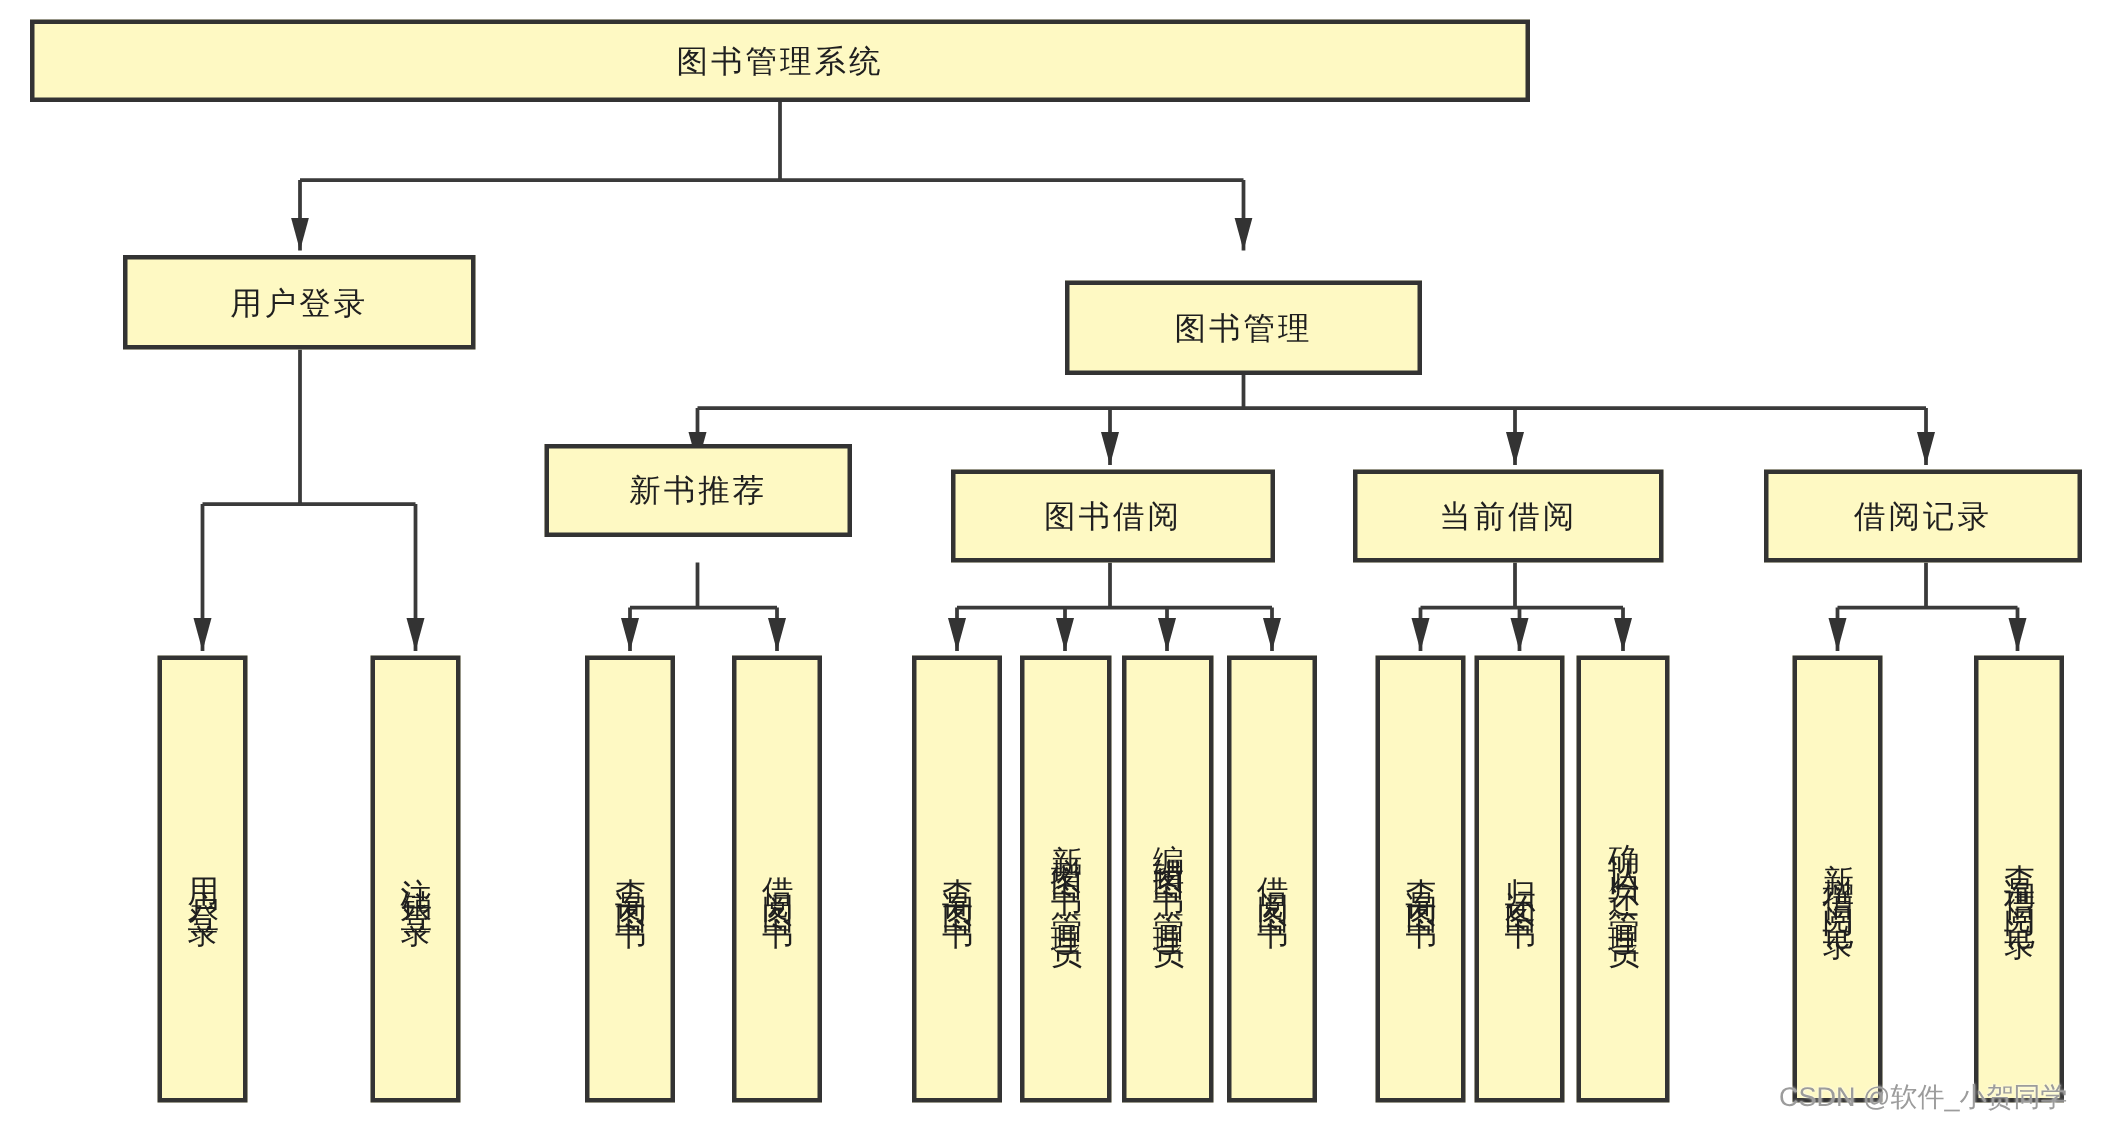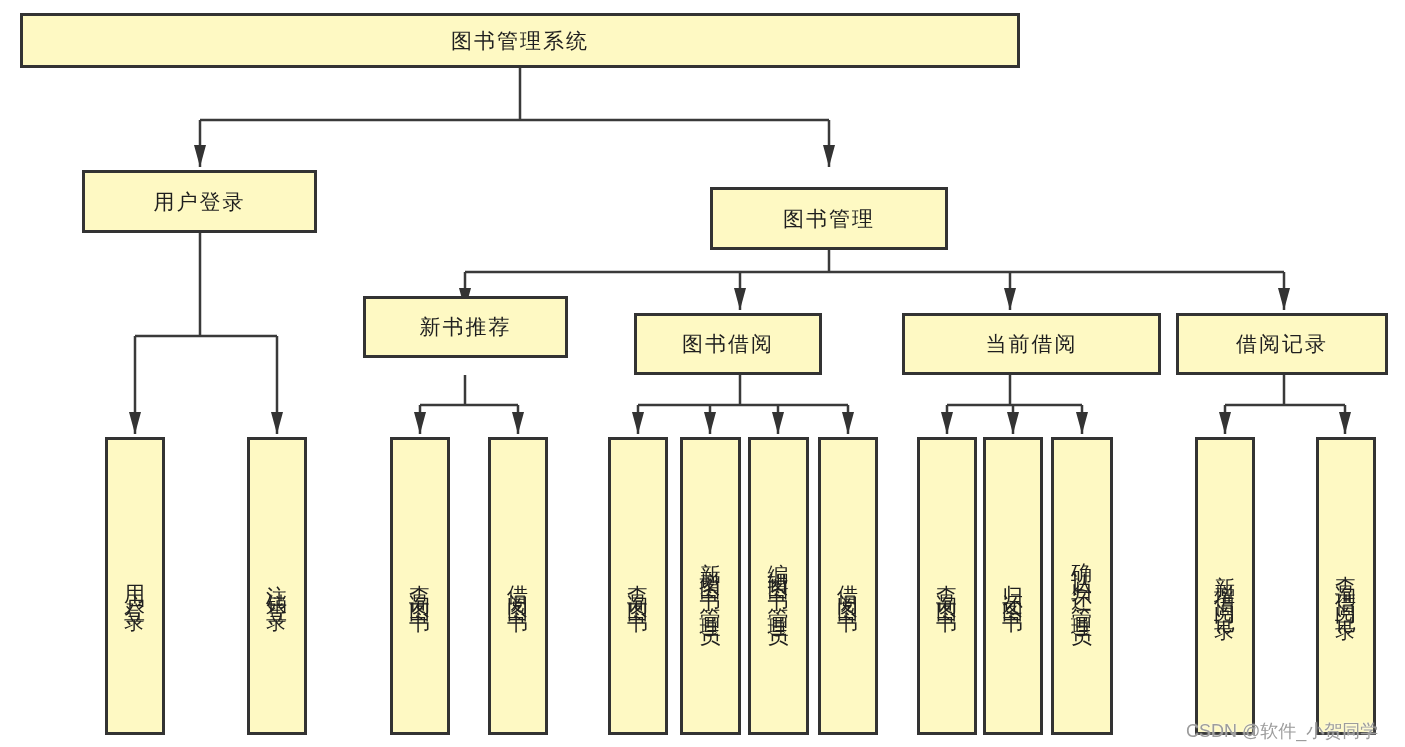--- a/index.html
+++ b/index.html
@@ -99,22 +99,22 @@
       <line x1="1345" y1="405" x2="1345" y2="434" marker-end="url(#arrow)"></line>
     </g>
   </svg>
 
   <div class="node h-node" style="left:20px; top:13px; width:1000px; height:55px;">图书管理系统</div>
 
   <div class="node h-node" style="left:82px; top:170px; width:235px; height:63px;">用户登录</div>
   <div class="node h-node" style="left:710px; top:170px; width:238px; height:63px;margin-top:17px;">图书管理</div>
 
   <div class="node h-node" style="left:363px; top:296px; width:205px; height:62px;">新书推荐</div>
-  <div class="node h-node" style="left:634px; top:313px; width:188px; height:62px;">图书借阅</div>
-  <div class="node h-node" style="left:902px; top:313px; width:259px; height:62px;font-family:Liberation Mono, monospace;">当前借阅</div>
+  <div class="node h-node" style="left:634px; top:313px; width:216px; height:62px;">图书借阅</div>
+  <div class="node h-node" style="left:902px; top:313px; width:207px; height:62px;font-family:Liberation Mono, monospace;">当前借阅</div>
   <div class="node h-node" style="left:1176px; top:313px; width:212px; height:62px;">借阅记录</div>
 
   <div class="node v-node" style="left:105px; top:437px; width:60px; height:298px;">用户登录</div>
   <div class="node v-node" style="left:247px; top:437px; width:60px; height:298px;">注销登录</div>
 
   <div class="node v-node" style="left:390px; top:437px; width:60px; height:298px;">查询图书</div>
   <div class="node v-node" style="left:488px; top:437px; width:60px; height:298px;">借阅图书</div>
 
   <div class="node v-node" style="left:608px; top:437px; width:60px; height:298px;">查询图书</div>
   <div class="node v-node" style="left:680px; top:437px; width:61px; height:298px;">新增图书（管理员）</div>

